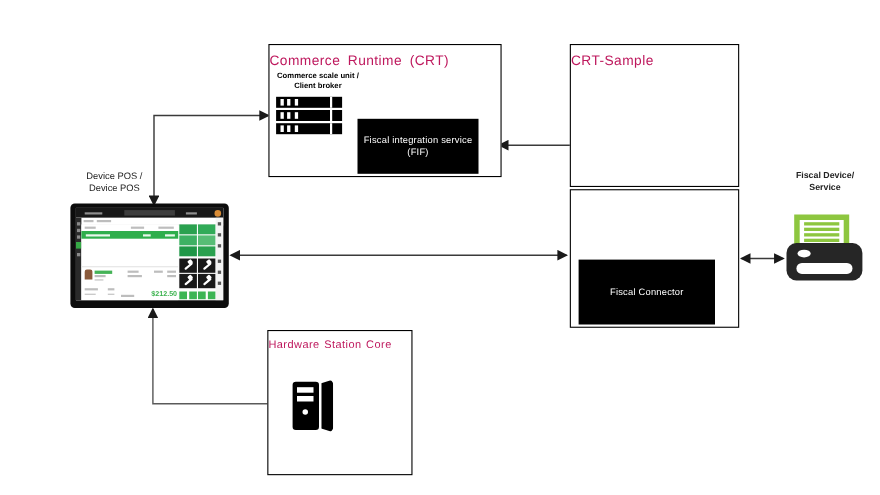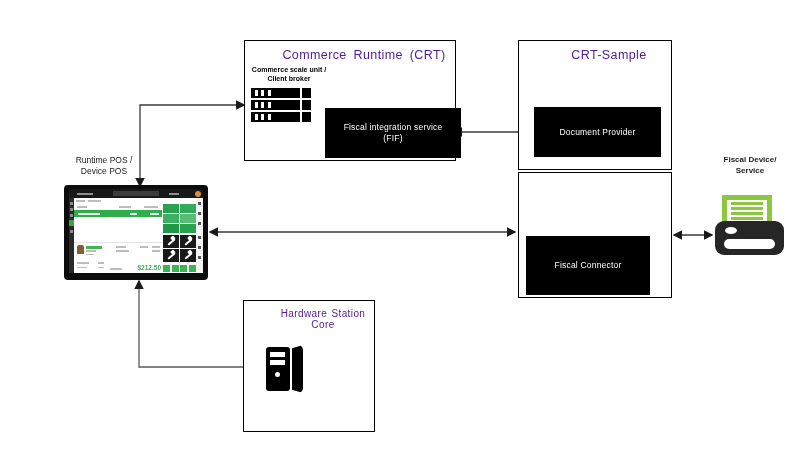--- a/index.html
+++ b/index.html
@@ -1,20 +1,20 @@
 <!DOCTYPE html>
 <html><head>
 <meta charset="utf-8">
 <style>
   html,body{margin:0;padding:0;background:#fff;}
   .canvas{position:relative;width:800px;height:450px;background:#fff;overflow:hidden;
           font-family:"Liberation Sans",sans-serif;color:#111;}
   svg.connectors{position:absolute;left:0;top:0;z-index:1;}
   .dbox{position:absolute;background:#fff;border:1.4px solid #000;z-index:2;box-sizing:border-box;}
-  .dbox-title{margin-top:7px;text-align:center;font-size:12.5px;letter-spacing:.4px;word-spacing:3px;color:#4c1d95;margin-left:28px;}
+  .dbox-title{margin-top:7px;font-size:12.5px;letter-spacing:.4px;word-spacing:3px;color:#be185d;}
   .dbox-title.small{font-size:10px;word-spacing:1px;}
   .bbox{position:absolute;background:#000;color:#fff;display:flex;flex-direction:column;justify-content:center;
         text-align:center;font-size:8.5px;line-height:11px;letter-spacing:.2px;}
   .tiny-label{position:absolute;font-size:7px;font-weight:bold;line-height:9px;text-align:center;color:#000;}
   .free-label{position:absolute;font-size:8.5px;line-height:11px;text-align:center;color:#222;z-index:2;}
   .free-label.bold{font-weight:bold;font-size:8px;}
 
   
   .server-icon{position:absolute;width:62px;}
   .server-bar{position:relative;width:60px;height:9.5px;background:#000;margin-bottom:2.5px;display:flex;align-items:center;}
@@ -102,31 +102,28 @@
         <span class="server-led"></span>
         <span class="server-notch"></span>
       </div>
       <div class="server-bar">
         <span class="server-led"></span>
         <span class="server-led"></span>
         <span class="server-led"></span>
         <span class="server-notch"></span>
       </div>
     </div>
-    <div class="bbox" style="left:80px;top:67px;width:136px;height:50px">
+    <div class="bbox" style="left:80px;top:67px;width:110px;height:50px">
       <div>Fiscal integration service</div>
       <div>(FIF)</div>
     </div>
   </div>
 
   <div class="dbox" style="left:518px;top:40px;width:154px;height:130px">
     <div class="dbox-title">CRT-Sample</div>
-    <div class="bbox" style="left:15px;top:66px;width:127px;height:50px">
-      <div>Document Provider</div>
-    </div>
   </div>
 
   <div class="dbox" style="left:518px;top:172px;width:154px;height:126px">
     <div class="bbox" style="left:7px;top:63px;width:124px;height:59px">
       <div>Fiscal Connector</div>
     </div>
   </div>
 
   <div class="dbox" style="left:243px;top:300px;width:132px;height:132px">
     <div class="dbox-title small">Hardware Station Core</div>
@@ -134,21 +131,21 @@
       <div class="tower-front">
         <div class="tower-slot" style="top:5px"></div>
         <div class="tower-slot" style="top:13px"></div>
         <div class="tower-dot"></div>
       </div>
       <div class="tower-fin"></div>
     </div>
   </div>
 
   <div class="free-label" style="left:58px;top:155px;width:92px">
-    <div>Runtime POS /</div>
+    <div>Device POS /</div>
     <div>Device POS</div>
   </div>
 
   <div class="pos-device">
     <div class="pos-screen">
       <div class="pos-topbar">
         <div class="bar w" style="left:8px;top:3.5px;width:16px;height:2px"></div>
         <div class="tb-search"></div>
         <div class="bar w" style="right:24px;top:3.5px;width:10px;height:2px"></div>
         <div class="tb-avatar"></div>

